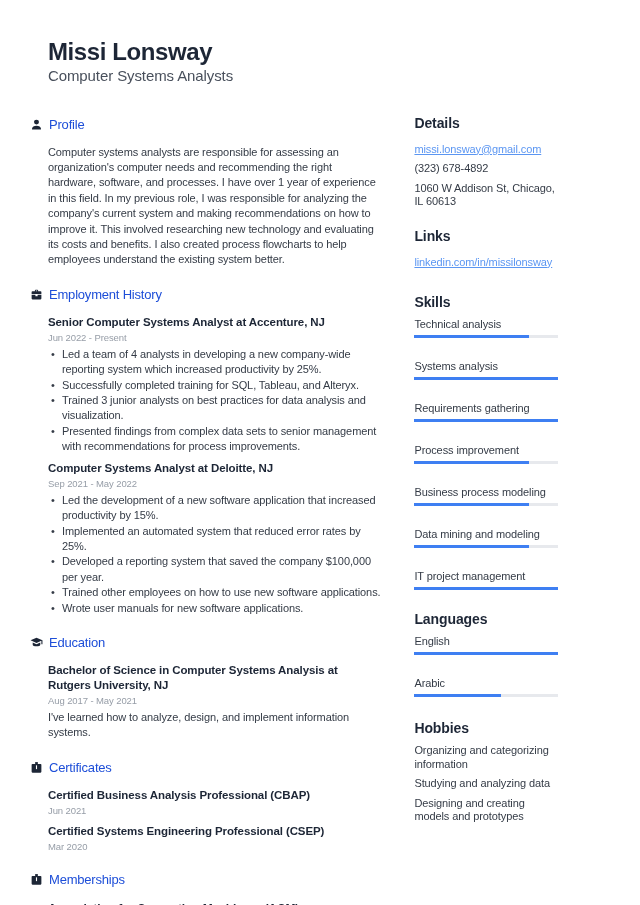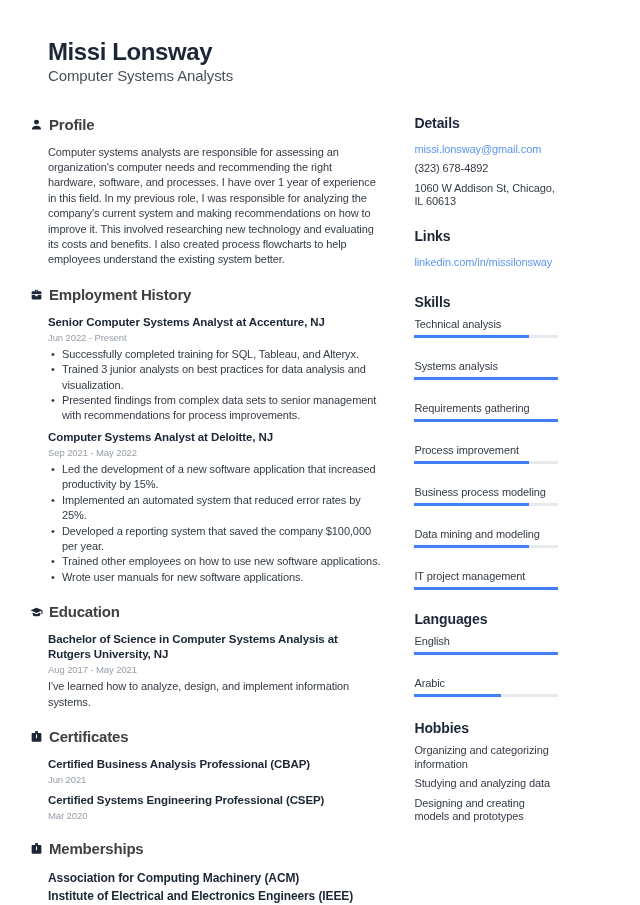--- a/index.html
+++ b/index.html
@@ -19,40 +19,40 @@
   
   .columns { display:flex; margin-top:33px; padding:0 53px 0 30px; }
   .main { width:372px; }
   .sidebar { width:152px; margin-left:33px; }
 
   
   .section { margin-bottom:18px; }
   .section-heading { display:flex; align-items:center; gap:6px; margin-bottom:11px; }
   .section-heading .icon { width:13px; height:13px; flex:0 0 13px; display:flex; }
   .section-heading .icon svg { width:13px; height:13px; fill:#1d2636; }
-  .section-heading .label { font-size:15px; font-weight:700; color:#404040; line-height:18px; letter-spacing:-0.2px; }
+  .section-heading .label { font-size:13px; font-weight:400; color:#1d4ed8; line-height:18px; letter-spacing:-0.2px; }
   .section-body { padding-left:18px; }
 
   .body-text { font-size:11px; line-height:15.4px; color:#343b46; }
 
   .entry-title { font-size:11.5px; font-weight:700; color:#1d2636; line-height:15px; }
   .entry-date { font-size:9.5px; color:#969da7; line-height:12px; margin:2px 0 3px; }
 
   ul.bullets { list-style:none; margin:3px 0 6px; }
   ul.bullets li { position:relative; padding-left:14px; font-size:11px; line-height:15.4px; color:#343b46; }
   ul.bullets li::before { content:"\2022"; position:absolute; left:3px; color:#343b46; }
 
   .cert-item { margin-bottom:7px; }
   .membership-item { font-size:12px; font-weight:700; color:#1d2636; line-height:18.5px; }
 
   
   .side-section { margin-bottom:0; }
   .side-heading { font-size:14px; font-weight:700; color:#1d2636; line-height:15px; margin-bottom:8px; letter-spacing:-0.1px; }
   .side-text { font-size:11px; line-height:13.5px; color:#343b46; margin-bottom:6px; }
-  a.link, .link { font-size:11px; line-height:13.5px; color:#5b96f2; cursor:pointer; word-break:break-all; display:inline-block; margin-bottom:6px; }
+  a.link, .link { font-size:11px; line-height:13.5px; color:#5b96f2; text-decoration:underline; cursor:pointer; word-break:break-all; display:inline-block; margin-bottom:6px; }
   .mt20 { margin-top:20px; } .mt22 { margin-top:22px; } .mt24 { margin-top:24px; }
 
   .meter-item { margin-bottom:22px; }
   .meter-item .meter-label { font-size:11px; line-height:13px; color:#343b46; }
   .meter-track { width:100%; height:3px; background:#e7e9ed; margin-top:4px; }
   .meter-fill { height:3px; background:#3e7ff2; }
 
   .hobby-item { font-size:11px; line-height:13.5px; color:#343b46; margin-bottom:6px; }
 </style>
 </head>
@@ -92,20 +92,21 @@
           </span>
           <span class="label">Employment History</span>
         </div>
         <div class="section-body">
 
             <div class="job-entry">
               <div class="entry-title">Senior Computer Systems Analyst at Accenture, NJ</div>
               <div class="entry-date">Jun 2022 - Present</div>
               <ul class="bullets">
 
+                  <li>Led a team of 4 analysts in developing a new company-wide reporting system which increased productivity by 25%.</li>
 
                   <li>Successfully completed training for SQL, Tableau, and Alteryx.</li>
 
                   <li>Trained 3 junior analysts on best practices for data analysis and visualization.</li>
 
                   <li>Presented findings from complex data sets to senior management with recommendations for process improvements.</li>
 
                 </ul>
             </div>
 

